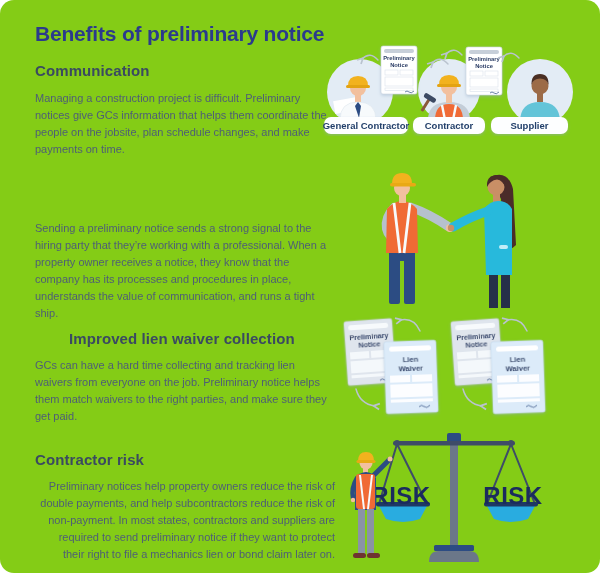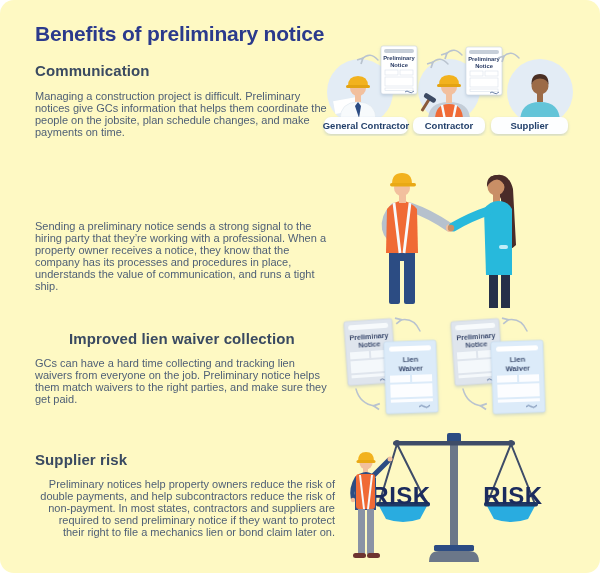--- a/index.html
+++ b/index.html
@@ -1,37 +1,37 @@
 <!DOCTYPE html>
 <html><head>
 <meta charset="utf-8">
 <style>
   * { margin: 0; padding: 0; box-sizing: border-box; }
   html, body { background: #ffffff; font-family: "Liberation Sans", sans-serif; }
   .canvas {
     position: relative;
     width: 600px;
     height: 573px;
-    background: #fef9c3;
+    background: #84cc16;
     border-radius: 14px;
     overflow: hidden;
   }
   .page-title {
     position: absolute; left: 35px; top: 22px;
     font-size: 21px; font-weight: 700; letter-spacing: -0.2px;
     color: #2B3A8C; white-space: nowrap;
   }
   .sec-head {
     position: absolute; left: 35px;
     font-size: 15px; font-weight: 700; letter-spacing: 0.1px;
     color: #3A4A61;
   }
   .sec-body {
     position: absolute; left: 35px; width: 300px;
-    font-size: 11px; line-height: 12px;
+    font-size: 11px; line-height: 17px;
     color: #4E5F76;
   }
   .h1 { top: 62px; }  .p1 { top: 90px; }
   .h2 { top: 183px; } .p2 { top: 220px; }
   .h3 { top: 330px; margin-left: 34px; } .p3 { top: 357px; }
   .h4 { top: 451px; } .p4 { top: 478px; text-align: right; }
   .ill { position: absolute; }
   .ill-comm   { left: 318px; top: 14px; }
   .ill-shake  { left: 350px; top: 157px; }
   .ill-waiver { left: 328px; top: 313px; }
@@ -46,21 +46,21 @@
   <div class="page-title">Benefits of preliminary notice</div>
 
   <div class="sec-head h1">Communication</div>
   <div class="sec-body p1">Managing a construction project is difficult. Preliminary notices give GCs information that helps them coordinate the people on the jobsite, plan schedule changes, and make payments on time.</div>
 
   <div class="sec-body p2">Sending a preliminary notice sends a strong signal to the hiring party that they’re working with a professional. When a property owner receives a notice, they know that the company has its processes and procedures in place, understands the value of communication, and runs a tight ship.</div>
 
   <div class="sec-head h3">Improved lien waiver collection</div>
   <div class="sec-body p3">GCs can have a hard time collecting and tracking lien waivers from everyone on the job. Preliminary notice helps them match waivers to the right parties, and make sure they get paid.</div>
 
-  <div class="sec-head h4">Supplier risk</div>
+  <div class="sec-head h4">Contractor risk</div>
   <div class="sec-body p4">Preliminary notices help property owners reduce the risk of double payments, and help subcontractors reduce the risk of non-payment. In most states, contractors and suppliers are required to send preliminary notice if they want to protect their right to file a mechanics lien or bond claim later on.</div>
 
   <svg class="ill ill-comm" width="277" height="122" viewBox="0 0 277 122">
     <defs>
       <filter id="ds1" x="-30%" y="-30%" width="160%" height="160%">
         <feDropShadow dx="0" dy="1.5" stdDeviation="1.5" flood-color="#8FA9C4" flood-opacity="0.45"></feDropShadow>
       </filter>
       <marker id="ah1" markerWidth="7" markerHeight="7" refX="2" refY="3" orient="auto">
         <path d="M5,1 L1,3 L5,5" fill="none" stroke="#B9C3CF" stroke-width="1.2"></path>
       </marker>

